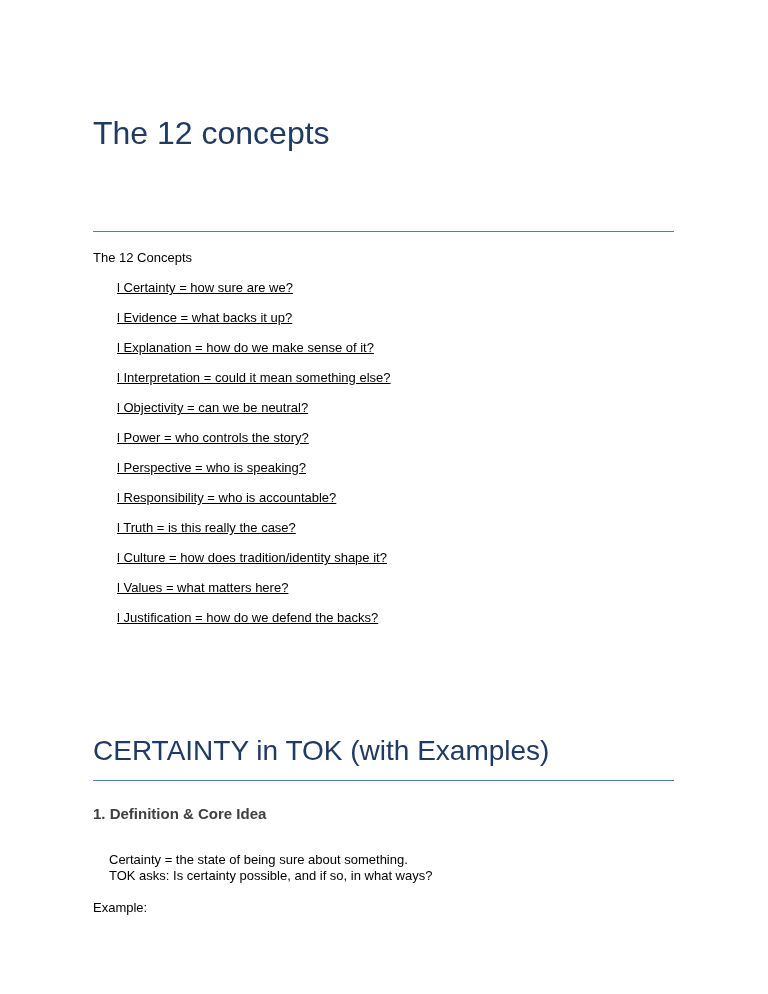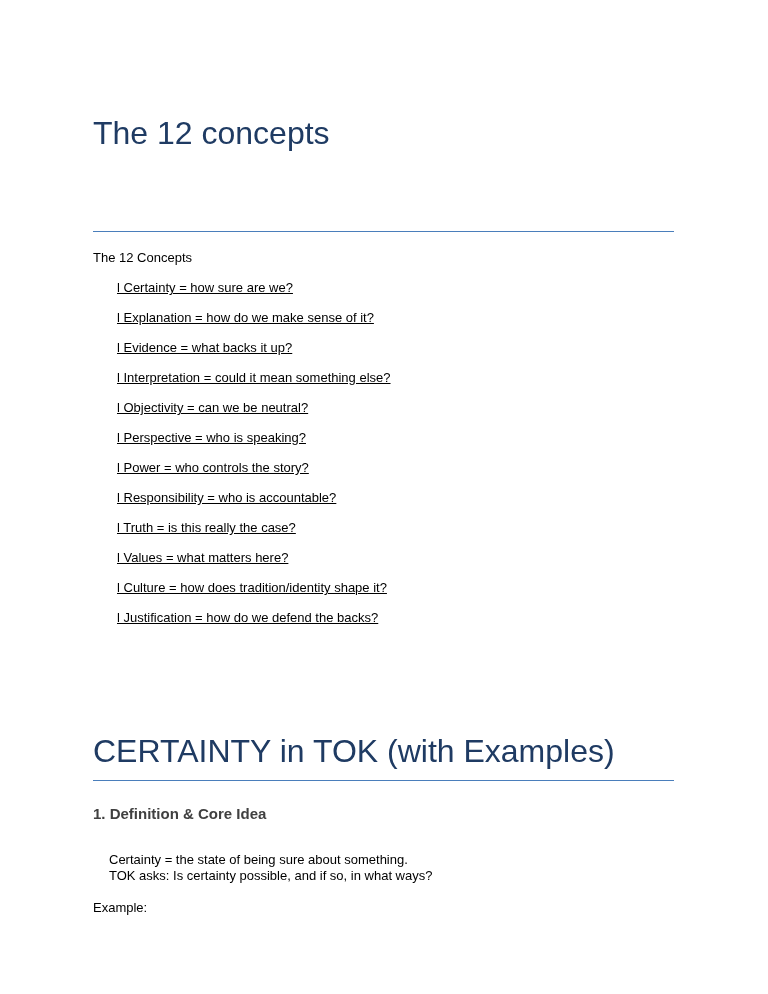--- a/index.html
+++ b/index.html
@@ -22,21 +22,21 @@
     .subhead {
       position: absolute; left: 93px; top: 250px; font-size: 13px; line-height: 16px; margin: 0;
       white-space: nowrap;
     }
     .concepts { position: absolute; left: 117px; top: 280px; margin: 0; padding: 0; list-style: none; text-decoration: underline; }
     .concepts li {
       font-size: 13px; line-height: 16px; height: 30px; white-space: nowrap;
     }
     .title2 {
       position: absolute; left: 93px; top: 731px;
-      font-size: 32px; line-height: 40px; color: #1f3b63; font-weight: normal; margin: 0;
+      font-size: 28px; line-height: 40px; color: #1f3b63; font-weight: normal; margin: 0;
       white-space: nowrap;
     }
     .h2 {
       position: absolute; left: 93px; top: 805px;
       font-size: 15px; line-height: 18px; font-weight: bold; color: #404040; margin: 0;
       white-space: nowrap;
     }
     .para {
       position: absolute; left: 93px; top: 836px;
       font-size: 13px; line-height: 16px; margin: 16px; white-space: nowrap;
@@ -49,30 +49,30 @@
 </head>
 <body>
 
 <div class="page">
   <h1 class="title1">The 12 concepts</h1>
   <div class="rule rule1"></div>
   <p class="subhead">The 12 Concepts</p>
 
   <ul class="concepts">
     <li>l Certainty = how sure are we?</li>
+    <li>l Evidence = what backs it up?</li>
     <li>l Explanation = how do we make sense of it?</li>
-    <li>l Evidence = what backs it up?</li>
     <li>l Interpretation = could it mean something else?</li>
     <li>l Objectivity = can we be neutral?</li>
+    <li>l Power = who controls the story?</li>
     <li>l Perspective = who is speaking?</li>
-    <li>l Power = who controls the story?</li>
     <li>l Responsibility = who is accountable?</li>
     <li>l Truth = is this really the case?</li>
+    <li>l Culture = how does tradition/identity shape it?</li>
     <li>l Values = what matters here?</li>
-    <li>l Culture = how does tradition/identity shape it?</li>
     <li>l Justification = how do we defend the backs?</li>
   </ul>
 
   <h1 class="title2">CERTAINTY in TOK (with Examples)</h1>
   <div class="rule rule2"></div>
   <h2 class="h2">1. Definition &amp; Core Idea</h2>
   <p class="para">
     <span>Certainty = the state of being sure about something.</span><br>
     <span>TOK asks: Is certainty possible, and if so, in what ways?</span>
   </p>

